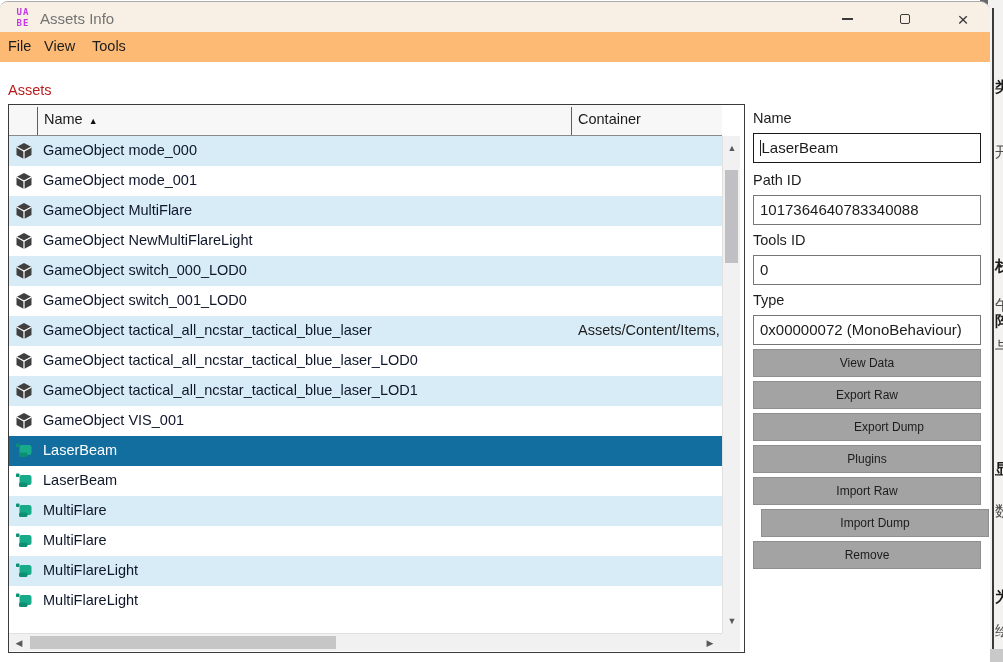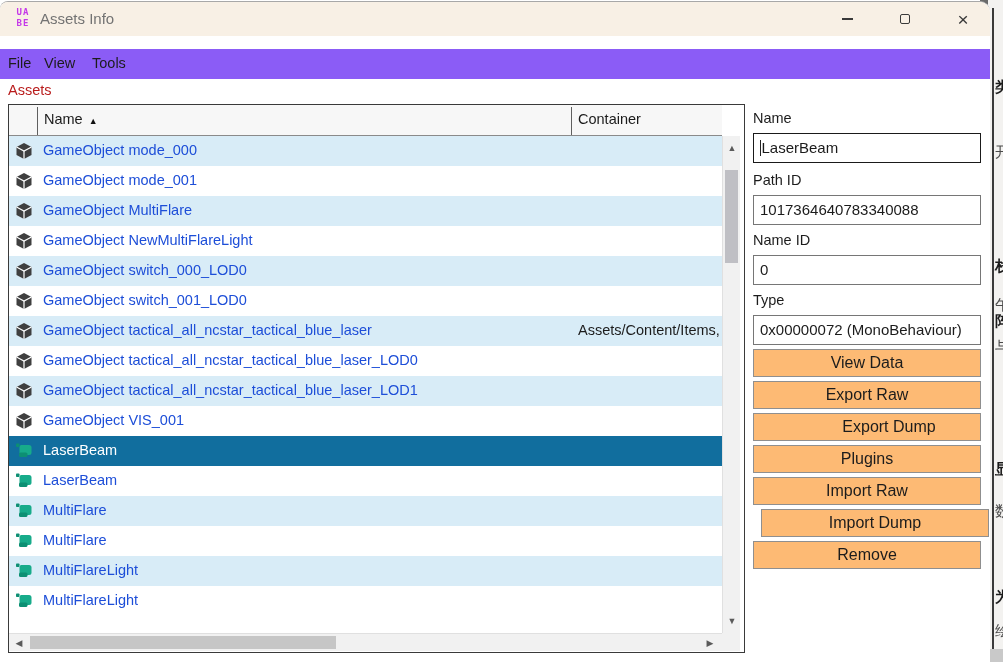--- a/index.html
+++ b/index.html
@@ -39,21 +39,21 @@
   .win-title { position:absolute; left:40px; top:8px; font-size:15px; color:#737373; }
   .win-btn { position:absolute; top:0; width:46px; height:34px; display:flex; align-items:center; justify-content:center; }
   .btn-min { left:824px; }
   .btn-max { left:882px; }
   .btn-close { left:940px; }
   .glyph-min { width:11px; height:1.5px; background:#3a3a3a; display:block; }
   .glyph-max { width:10px; height:10px; border:1.3px solid #3a3a3a; border-radius:2px; display:block; }
   .glyph-close { font-size:19px; color:#3a3a3a; line-height:19px; }
 
   
-  .menubar { position:absolute; left:0; top:47px; width:100%; height:30px; background:#8b5cf6;text-align:center; }
+  .menubar { position:absolute; left:0; top:30px; width:100%; height:30px; background:#fdba74;text-align:center; }
   .menu-item { position:absolute; top:6px; font-size:14.5px; color:#1c1c1c; cursor:default; }
   .m0 { left:8px; } .m1 { left:44px; } .m2 { left:92px; }
 
   .assets-label { position:absolute; left:8px; top:80px; font-size:14.5px; color:#b91c1c; }
 
   
   .asset-table {
     position:absolute; left:8px; top:102px; width:737px; height:549px;
     border:1px solid #3a3a3a; background:#fff;
   }
@@ -66,21 +66,21 @@
   .h-name { position:absolute; left:35px; top:6px; font-size:14.5px; }
   .sort-tri { font-size:9px; margin-left:6px; color:#111; }
   .h-container { position:absolute; left:569px; top:6px; font-size:14.5px; }
 
   .rows-area { position:absolute; left:0; top:31px; width:713px; height:497px; overflow:hidden; }
   .t-row { position:relative; width:713px; height:30px; background:#fff; }
   .t-row:nth-child(odd) { background:#d8ecf7; }
   .t-row.selected { background:#116e9e; }
   .t-row.selected .t-label, .t-row.selected .t-container { color:#ffffff; }
   .row-icon { position:absolute; left:6px; top:6px; width:18px; height:18px; }
-  .t-label { position:absolute; left:34px; top:6px; font-size:14.5px; color:#1d4ed8; white-space:nowrap; }
+  .t-label { position:absolute; left:34px; top:6px; font-size:14.5px; color:#0f172a; white-space:nowrap; }
   .t-container { position:absolute; left:569px; top:6px; font-size:14.5px; color:#1c1c1c; white-space:nowrap; }
 
   
   .vscroll { position:absolute; left:713px; top:31px; width:18px; height:497px; background:#f1f1f1; border-left:1px solid #e0e0e0; }
   .v-up, .v-down { position:absolute; left:0; width:18px; height:20px; display:flex; align-items:center; justify-content:center; font-size:9px; color:#5a5a5a; }
   .v-up { top:2px; } .v-down { bottom:2px; }
   .v-thumb { position:absolute; left:2px; top:34px; width:13px; height:93px; background:#bfbfc4; }
 
   
   .hscroll { position:absolute; left:0; top:528px; width:713px; height:18px; background:#f1f1f1; border-top:1px solid #e0e0e0; }
@@ -99,22 +99,22 @@
   }
   .fld-input.focused { border:1.5px solid #1a1a1a; }
   .caret { display:inline-block; width:1px; height:16px; background:#222; vertical-align:-3px; margin-right:0.5px; }
   .lbl-name { top:108px; } .inp-name { top:131px; }
   .lbl-path { top:170px; } .inp-path { top:193px; }
   .lbl-file { top:230px; } .inp-file { top:253px; }
   .lbl-type { top:290px; } .inp-type { top:313px; }
 
   .panel-btn {
     position:absolute; left:0; width:228px; height:28px;
-    background:#fdba74; border:1px solid #8f8f8f;
-    font-size:16px; color:#1c1c1c; text-align:center; line-height:26px;
+    background:#a3a3a3; border:1px solid #8f8f8f;
+    font-size:12px; color:#1c1c1c; text-align:center; line-height:26px;
     cursor:default;
   }
   .pb0 { top:347px; } .pb1 { top:379px; } .pb2 { top:411px;padding-left:44px; }
   .pb3 { top:443px; } .pb4 { top:475px; } .pb5 { top:507px;margin-left:8px; } .pb6 { top:539px; }
 </style>
 </head>
 <body>
 
 <div class="corner-dark"></div>
 <div class="edge-strip">
@@ -328,21 +328,21 @@
     <div class="corner-cell"></div>
   </div>
 
   <div class="details">
     <div class="fld-label lbl-name">Name</div>
     <div class="fld-input inp-name focused"><span class="caret"></span><span>LaserBeam</span></div>
 
     <div class="fld-label lbl-path">Path ID</div>
     <div class="fld-input inp-path">1017364640783340088</div>
 
-    <div class="fld-label lbl-file">Name ID</div>
+    <div class="fld-label lbl-file">Tools ID</div>
     <div class="fld-input inp-file">0</div>
 
     <div class="fld-label lbl-type">Type</div>
     <div class="fld-input inp-type">0x00000072 (MonoBehaviour)</div>
 
     <div class="panel-btn pb0">View Data</div>
     <div class="panel-btn pb1">Export Raw</div>
     <div class="panel-btn pb2">Export Dump</div>
     <div class="panel-btn pb3">Plugins</div>
     <div class="panel-btn pb4">Import Raw</div>

